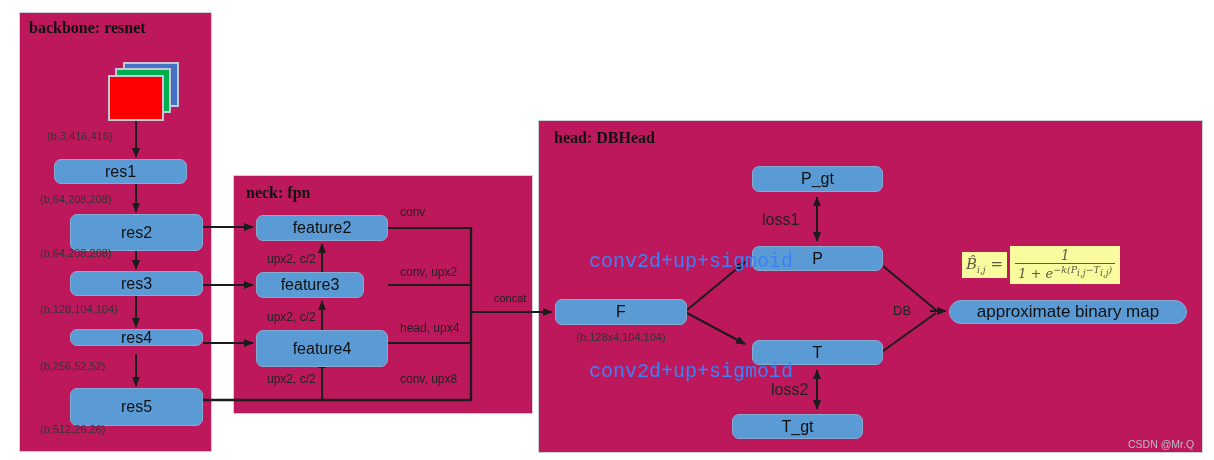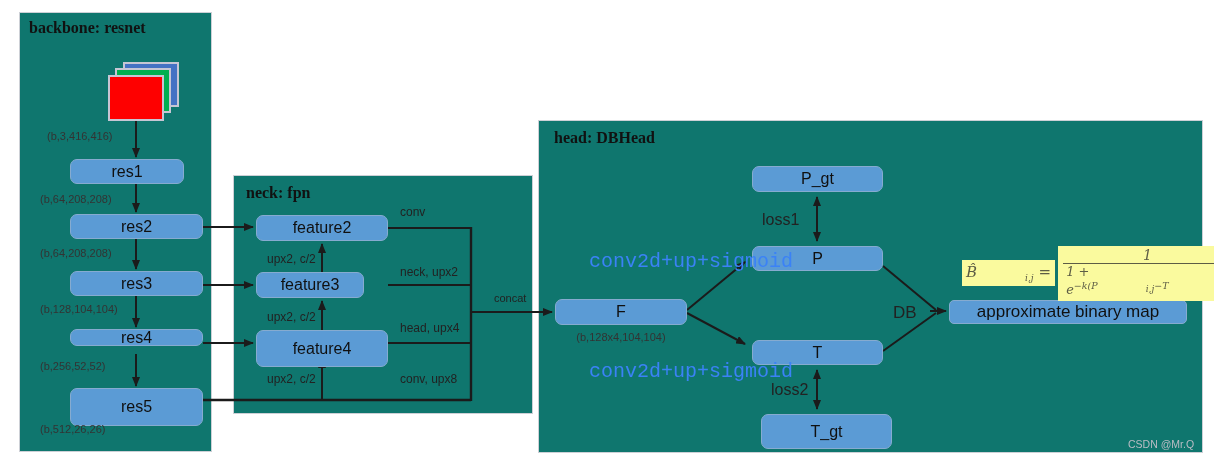--- a/index.html
+++ b/index.html
@@ -1,58 +1,58 @@
 <!DOCTYPE html>
 <html><head>
 <meta charset="utf-8">
 <style>
   html,body{margin:0;padding:0;background:#fff;}
   .canvas{
     position:relative;width:1214px;height:460px;background:#ffffff;
     font-family:"Liberation Sans",sans-serif;color:#1a1a1a;overflow:hidden;
   }
   .wires{position:absolute;left:0;top:0;width:1214px;height:460px;pointer-events:none;z-index:3;}
-  .panel{position:absolute;border:1px solid #cdd0d6;background:#0f766e;box-sizing:border-box;z-index:1;}
+  .panel{position:absolute;border:1px solid #cdd0d6;background:#be185d;box-sizing:border-box;z-index:1;}
   .panel h2{
     margin:0;font-family:"Liberation Serif",serif;font-weight:bold;
     font-size:16px;color:#111;line-height:1.1;
   }
   .panel-backbone{left:19px;top:12px;width:193px;height:440px;}
   .panel-backbone h2{margin:6px 0 0 9px;}
   .panel-neck{left:233px;top:175px;width:300px;height:239px;}
   .panel-neck h2{margin:8px 0 0 12px;}
   .panel-head{left:538px;top:120px;width:665px;height:333px;}
   .panel-head h2{margin:8px 0 0 15px;}
   .node{
     position:absolute;background:#5b9bd5;border:1px solid #86abd0;border-radius:7px;
     display:flex;align-items:center;justify-content:center;
     font-size:16px;color:#101010;box-sizing:border-box;z-index:4;
   }
-  .node-out{font-size:17px;border-radius:5px;}
+  .node-out{font-size:17px;border-radius:12px;}
   .img-sq{position:absolute;border:2px solid #c6c6d4;box-sizing:border-box;z-index:2;}
   .img-blue{left:123px;top:62px;width:56px;height:45px;background:#4472c4;}
   .img-green{left:115px;top:68px;width:56px;height:45px;background:#00b050;}
   .img-red{left:108px;top:75px;width:56px;height:46px;background:#fe0000;}
   .lbl{position:absolute;z-index:4;white-space:nowrap;color:#222;}
   .shape-lbl{font-size:11px;color:#333;}
   .edge-lbl{font-size:12px;}
   .conv2d-lbl{font-size:20px;color:#3b82f6;font-family:Liberation Mono, monospace;}
   .loss-lbl{font-size:16px;}
-  .db-lbl{font-size:17px;text-align:right;}
+  .db-lbl{font-size:13px;text-align:right;}
   .concat-lbl{font-size:11px;}
   .f-shape{left:555px;top:331px;width:132px;text-align:center;}
   .watermark{position:absolute;left:1128px;top:438px;font-size:10.5px;color:#b9bcc4;z-index:5;text-align:center;}
   .formula{
     position:absolute;left:962px;top:246px;z-index:4;
     display:flex;align-items:center;gap:3px;
     font-family:"DejaVu Serif",serif;font-style:italic;color:#5c5c45;
   }
   .hl{background:#fafa9e;}
   .formula .lhs{font-size:15px;padding:3px 4px;}
-  .formula sub{font-size:9px;margin-left:48px;}
+  .formula sub{font-size:9px;}
   .formula sup{font-size:9.5px;font-style:italic;}
   .formula .eq{margin-left:5px;}
   .frac{display:inline-flex;flex-direction:column;align-items:center;padding:2px 5px;}
   .frac .num{font-size:14px;line-height:1.05;padding:0 4px;}
   .frac .den{font-size:13px;line-height:1.25;border-top:1.4px solid #5c5c45;padding:0 3px;}
 </style>
 </head>
 <body>
 
 <div class="canvas">
@@ -98,52 +98,52 @@
     <h2>neck: fpn</h2>
   </section>
   <section class="panel panel-head">
     <h2>head: DBHead</h2>
   </section>
 
   <div class="img-sq img-blue"></div>
   <div class="img-sq img-green"></div>
   <div class="img-sq img-red"></div>
 
-  <div class="node" style="left:70px;top:159px;width:114px;height:25px">res1</div>
-  <div class="node" style="left:70px;top:214px;width:133px;height:25px">res2</div>
+  <div class="node" style="left:54px;top:159px;width:133px;height:25px">res1</div>
+  <div class="node" style="left:70px;top:214px;width:133px;height:37px">res2</div>
   <div class="node" style="left:70px;top:271px;width:133px;height:25px">res3</div>
   <div class="node" style="left:70px;top:329px;width:133px;height:17px">res4</div>
   <div class="node" style="left:70px;top:388px;width:133px;height:38px">res5</div>
 
   <div class="lbl shape-lbl" style="left:47px;top:130px">(b,3,416,416)</div>
   <div class="lbl shape-lbl" style="left:40px;top:193px">(b,64,208,208)</div>
   <div class="lbl shape-lbl" style="left:40px;top:247px">(b,64,208,208)</div>
   <div class="lbl shape-lbl" style="left:40px;top:303px">(b,128,104,104)</div>
   <div class="lbl shape-lbl" style="left:40px;top:360px">(b,256,52,52)</div>
   <div class="lbl shape-lbl" style="left:40px;top:423px">(b,512,26,26)</div>
 
   <div class="node" style="left:256px;top:215px;width:132px;height:26px">feature2</div>
   <div class="node" style="left:256px;top:272px;width:108px;height:26px">feature3</div>
   <div class="node" style="left:256px;top:330px;width:132px;height:37px">feature4</div>
 
   <div class="lbl edge-lbl" style="left:267px;top:252px">upx2, c/2</div>
   <div class="lbl edge-lbl" style="left:267px;top:310px">upx2, c/2</div>
   <div class="lbl edge-lbl" style="left:267px;top:372px">upx2, c/2</div>
   <div class="lbl edge-lbl" style="left:400px;top:205px">conv</div>
-  <div class="lbl edge-lbl" style="left:400px;top:265px">neck, upx2</div>
+  <div class="lbl edge-lbl" style="left:400px;top:265px">conv, upx2</div>
   <div class="lbl edge-lbl" style="left:400px;top:321px">head, upx4</div>
   <div class="lbl edge-lbl" style="left:400px;top:372px">conv, upx8</div>
   <div class="lbl concat-lbl" style="left:494px;top:292px">concat</div>
 
   <div class="node" style="left:555px;top:299px;width:132px;height:26px">F</div>
   <div class="lbl shape-lbl f-shape">(b,128x4,104,104)</div>
   <div class="node" style="left:752px;top:166px;width:131px;height:26px">P_gt</div>
   <div class="node" style="left:752px;top:246px;width:131px;height:25px">P</div>
   <div class="node" style="left:752px;top:340px;width:131px;height:25px">T</div>
-  <div class="node" style="left:761px;top:414px;width:131px;height:35px">T_gt</div>
+  <div class="node" style="left:732px;top:414px;width:131px;height:25px">T_gt</div>
   <div class="node node-out" style="left:949px;top:300px;width:238px;height:24px">approximate binary map</div>
 
   <div class="lbl conv2d-lbl" style="left:589px;top:250px">conv2d+up+sigmoid</div>
   <div class="lbl conv2d-lbl" style="left:589px;top:360px">conv2d+up+sigmoid</div>
   <div class="lbl loss-lbl" style="left:762px;top:211px">loss1</div>
   <div class="lbl loss-lbl" style="left:771px;top:381px">loss2</div>
   <div class="lbl db-lbl" style="left:893px;top:303px">DB</div>
 
   <div class="formula">
     <span class="hl lhs"><span>B̂</span><sub>i,j</sub><span class="eq">=</span></span>

